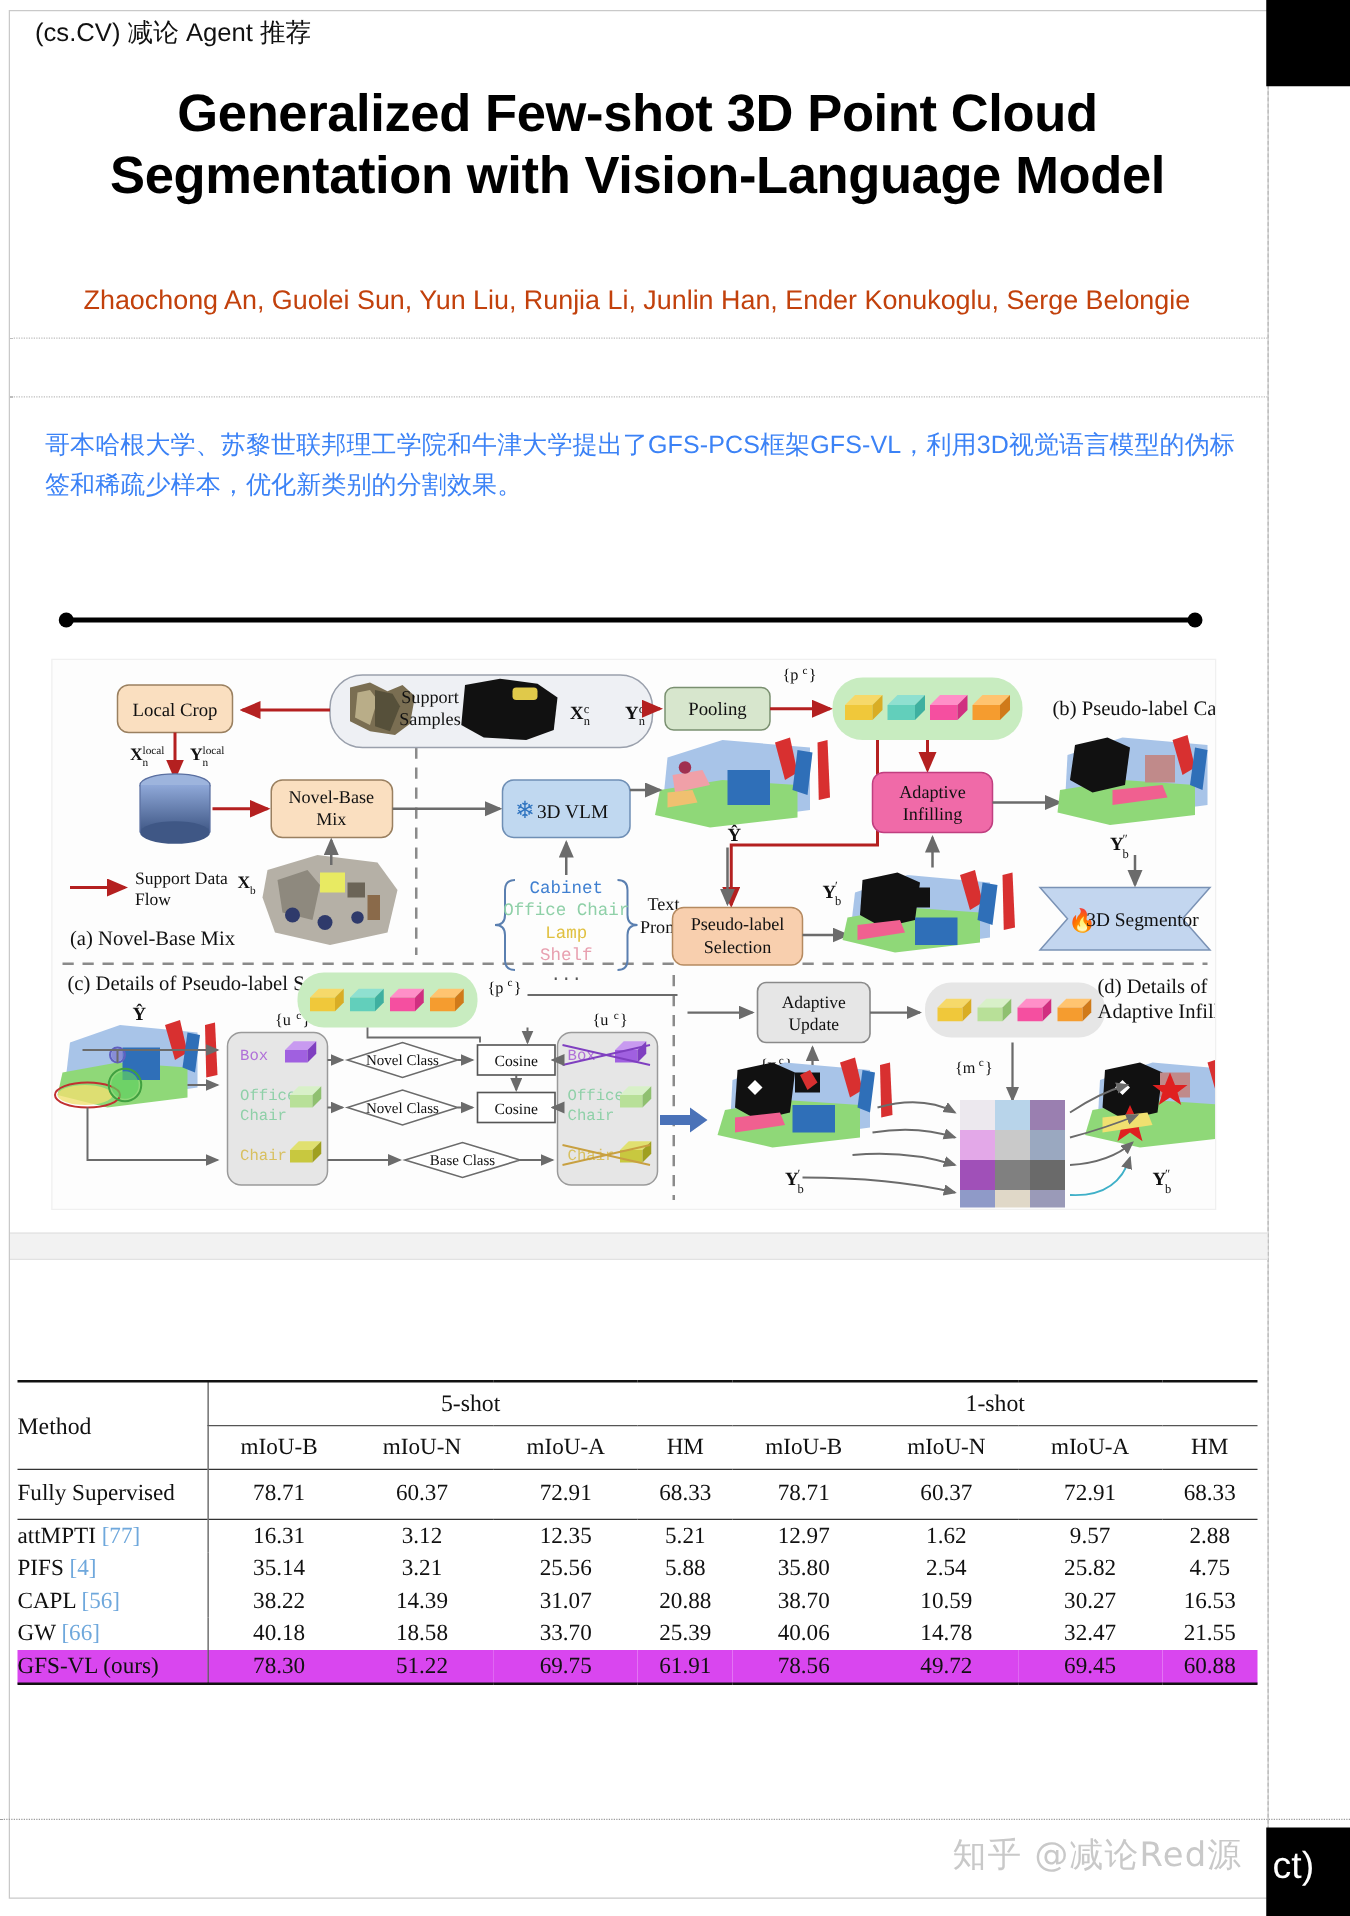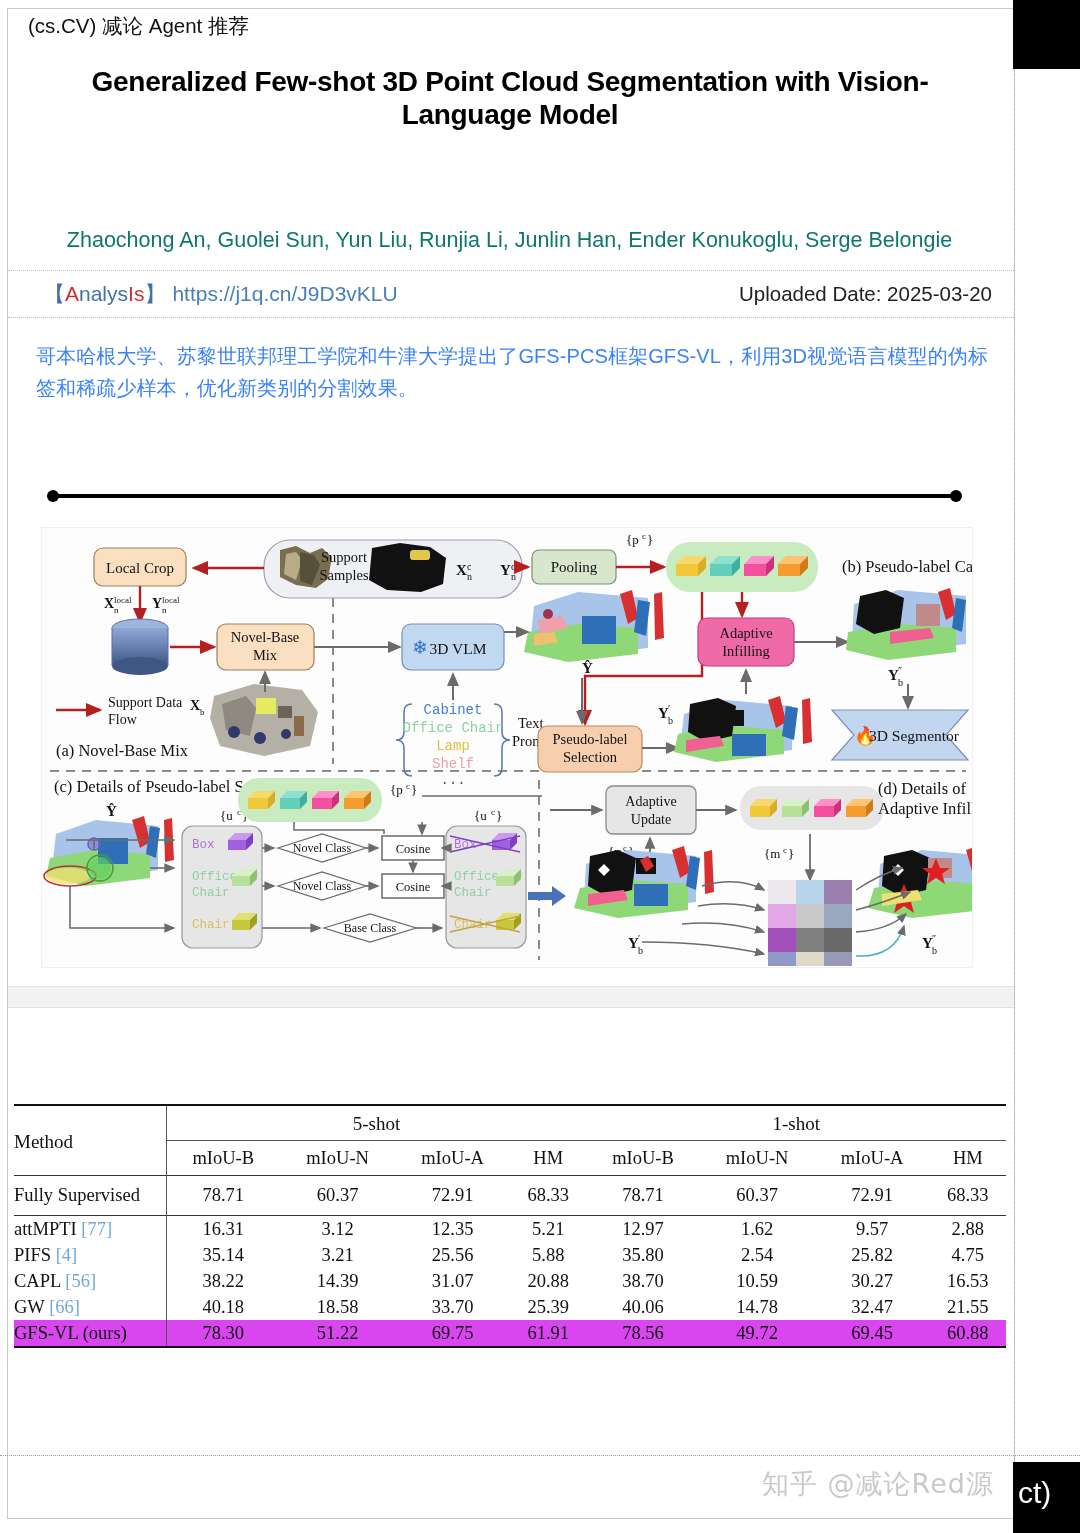--- a/index.html
+++ b/index.html
@@ -53,33 +53,33 @@
     height: 1511px;
     border-left: 1px dashed #b9b9b9;
   }
 
   
   .title {
     position: absolute;
     left: 30px; top: 66px;
     width: 960px;
     text-align: center;
-    font-size: 28px;
+    font-size: 42px;
     font-weight: bold;
     line-height: 1.17;
     letter-spacing: -0.3px;
     color: #000;
   }
   .authors {
     position: absolute;
     left: 22px; top: 228px;
     width: 975px;
     text-align: center;
     font-size: 21.5px;
-    color: #0f766e;
+    color: #c2410c;
     white-space: nowrap;
   }
 
   .hr-solid {
     position: absolute;
     left: 8px;
     width: 1006px;
     border-top: 1px dotted #bdbdbd;
   }
 
@@ -251,24 +251,20 @@
   <div class="topbar">
     <span class="right">(cs.CV) 减论 Agent 推荐</span>
   </div>
   <div class="black-block"></div>
 
   <div class="title">Generalized Few-shot 3D Point Cloud Segmentation with Vision-Language Model</div>
   <div class="authors">Zhaochong An, Guolei Sun, Yun Liu, Runjia Li, Junlin Han, Ender Konukoglu, Serge Belongie</div>
 
   <div class="hr-solid" style="top:270px;"></div>
 
-  <div class="analysis-row">
-    <span class="an-left"><span>【</span><span class="rd">A</span><span>nalys</span><span class="rd">Is</span><span>】</span><span class="link">https://j1q.cn/J9D3vKLU</span></span>
-    <span class="an-right">Uploaded Date: 2025-03-20</span>
-  </div>
 
   <div class="hr-solid" style="top:317px;"></div>
 
   <div class="summary">哥本哈根大学、苏黎世联邦理工学院和牛津大学提出了GFS-PCS框架GFS-VL，利用3D视觉语言模型的伪标签和稀疏少样本，优化新类别的分割效果。</div>
 
   <div class="dotline">
     <div class="d l"></div>
     <div class="bar"></div>
     <div class="d r"></div>
   </div>

